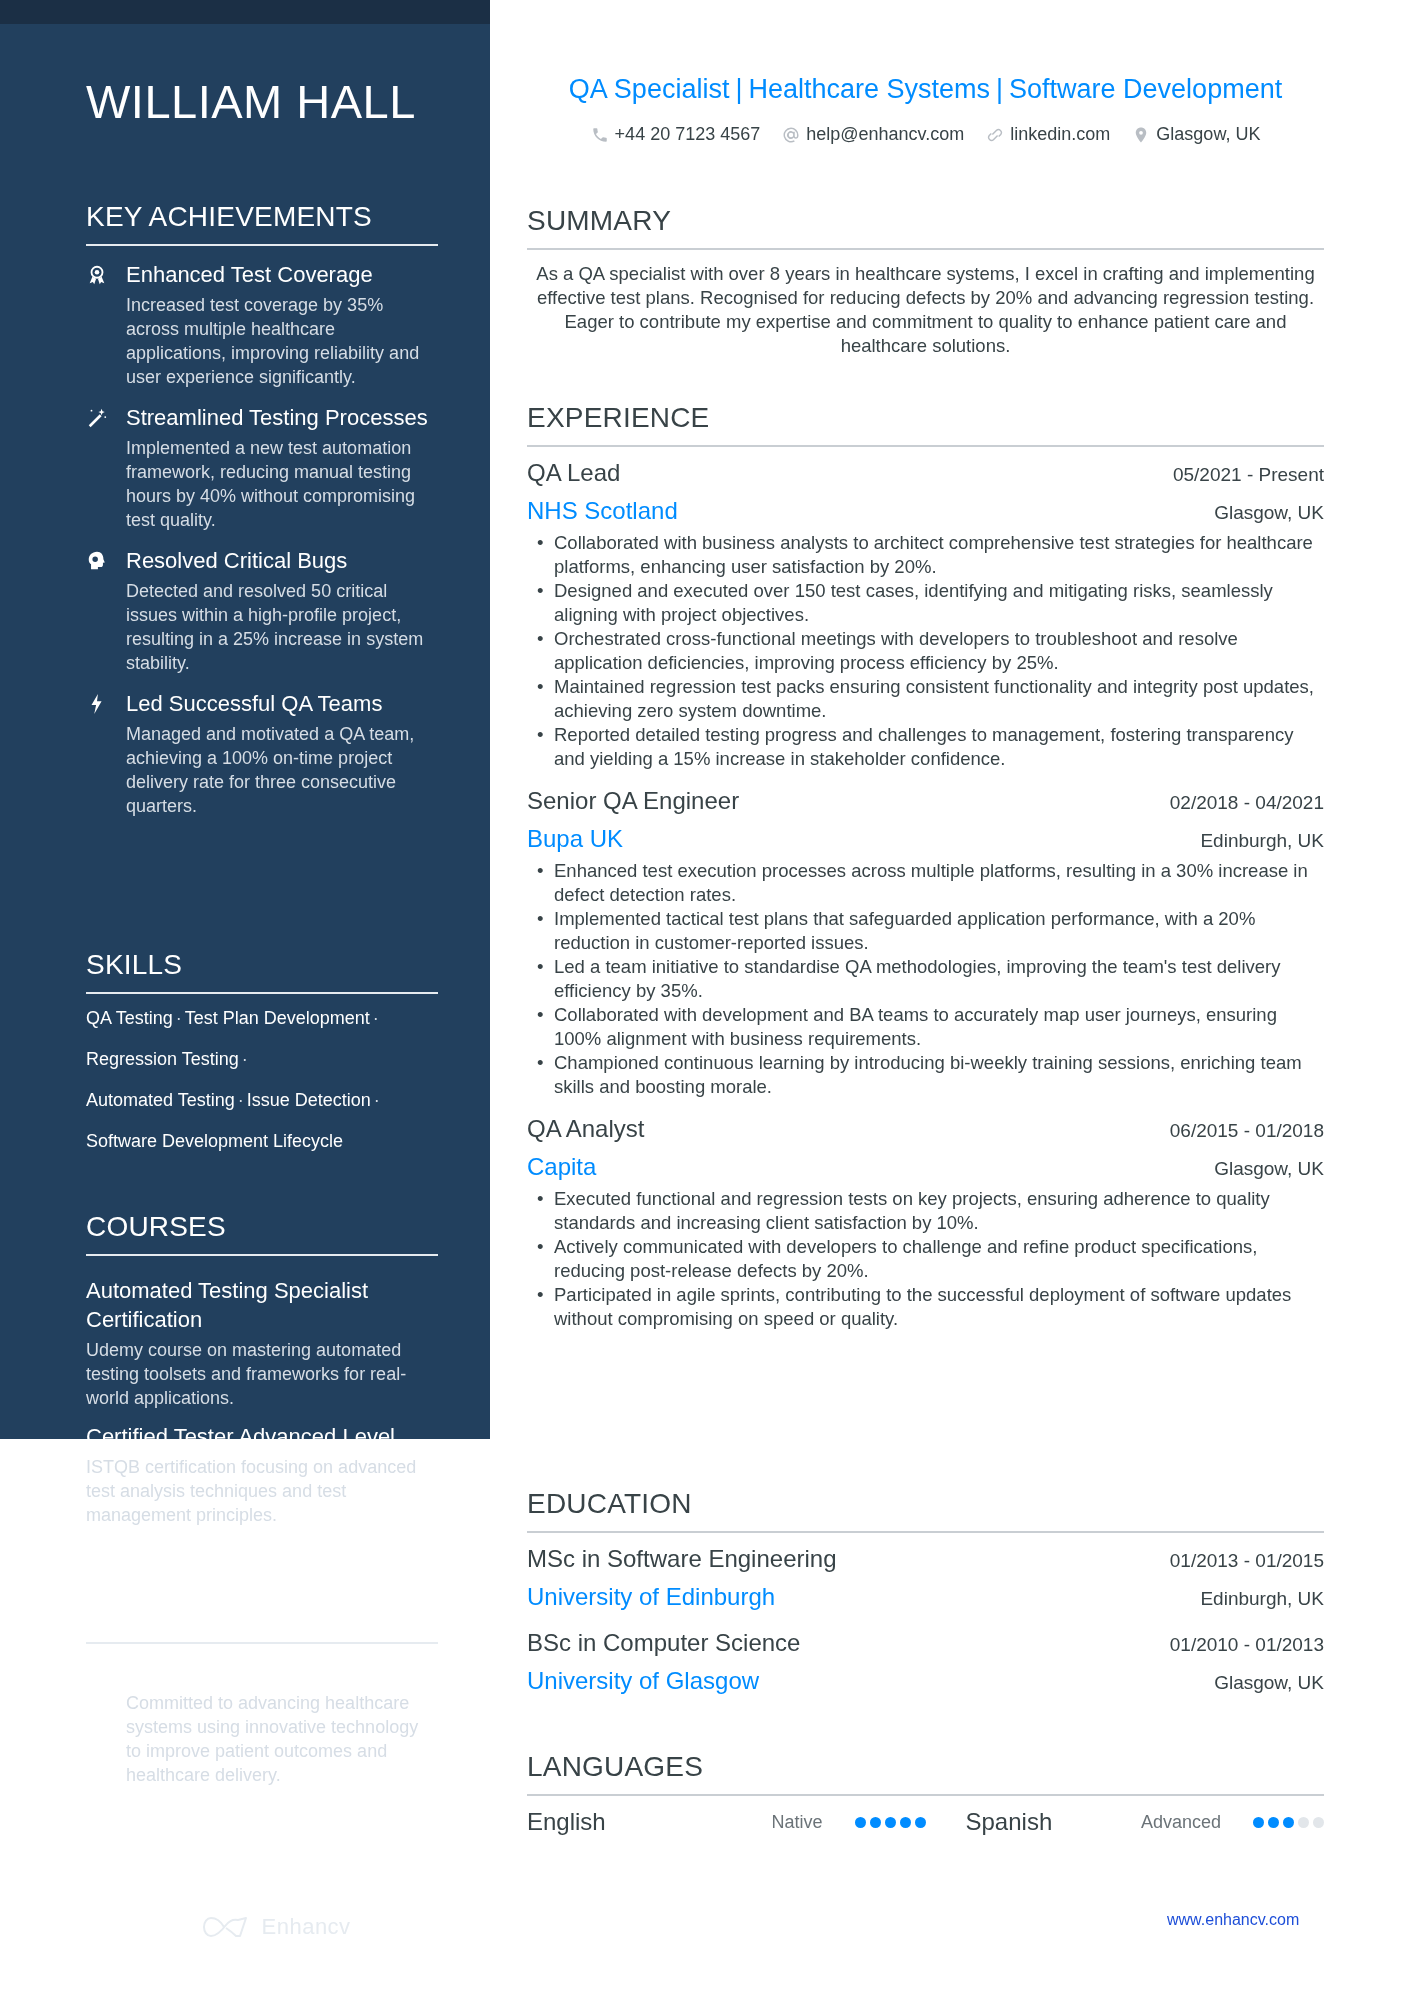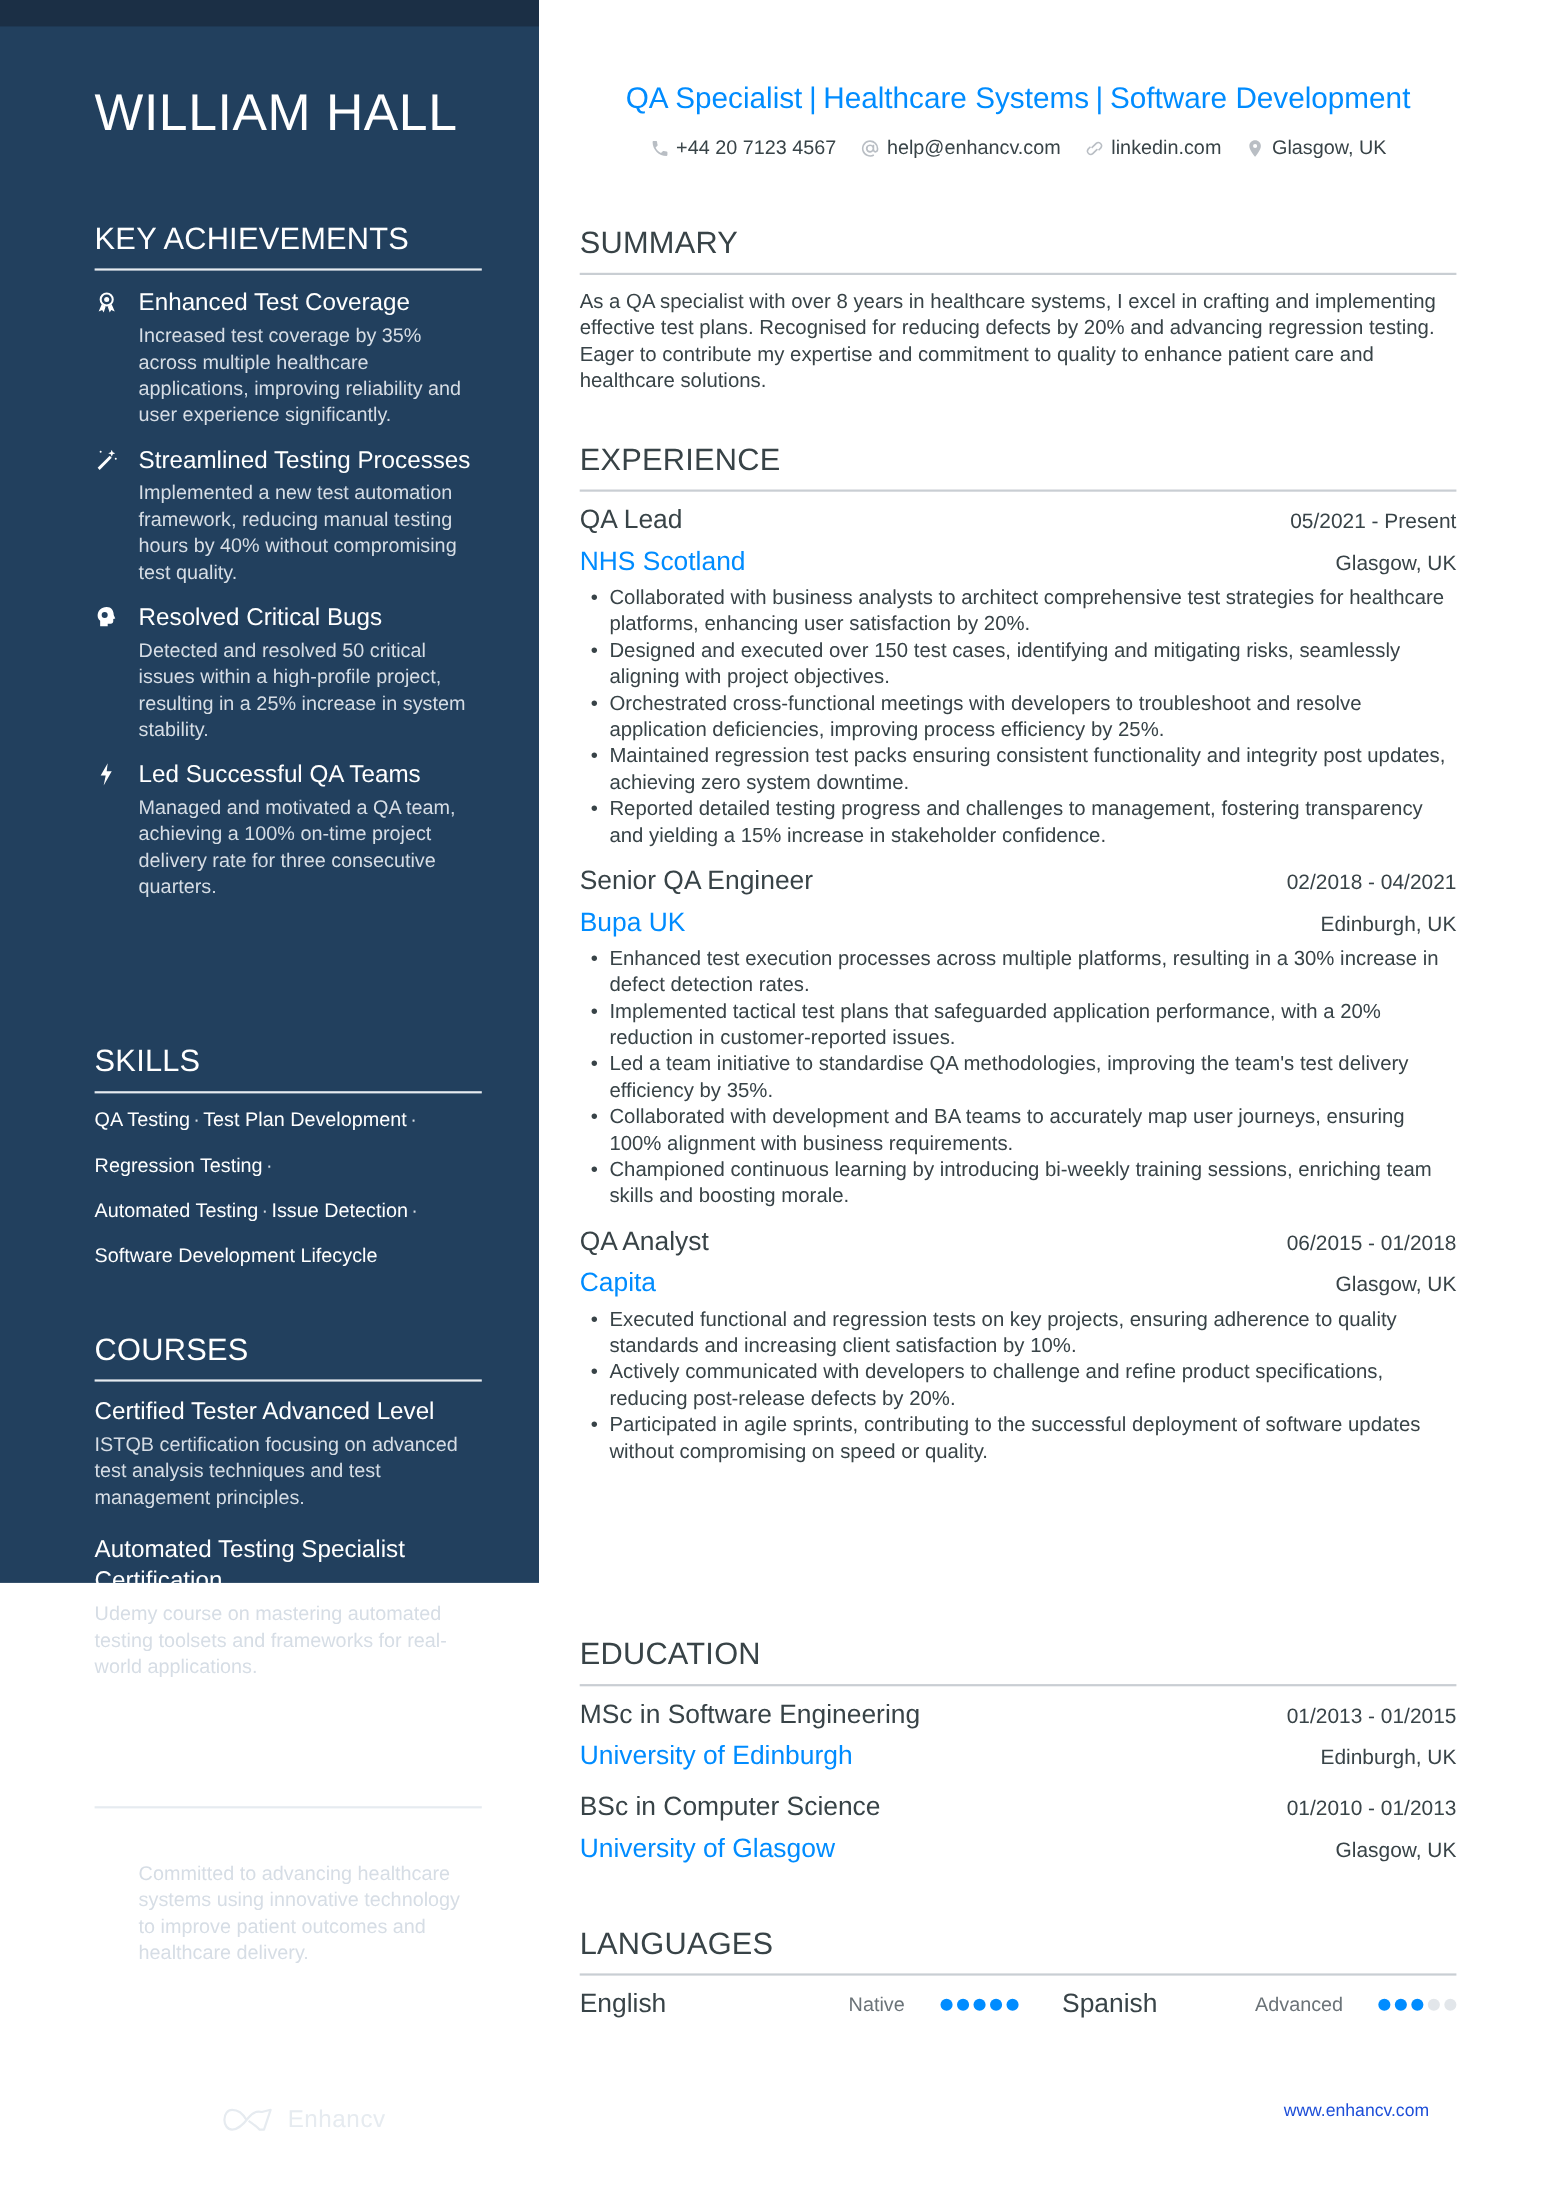--- a/index.html
+++ b/index.html
@@ -40,21 +40,21 @@
   .headline { position: absolute; top: 74px; left: 0; width: 797px; text-align: center; font-size: 27px; color: #008cff; white-space: nowrap; }
   .headline .sep { color: #008cff; padding: 0 6px; }
   .contacts { position: absolute; top: 124px; left: 0; width: 797px; display: flex; justify-content: center; gap: 22px; font-size: 18px; color: #384347; white-space: nowrap; }
   .contacts .c { display: flex; align-items: center; gap: 6px; }
   .contacts svg { width: 18px; height: 18px; fill: #b9bec4; }
 
   .sec { position: absolute; left: 0; width: 797px; }
   .sec-title { font-size: 28px; color: #384347; line-height: 34px; letter-spacing: 0.2px; }
   .sec-rule { height: 2px; background: #c9ced3; margin-top: 10px; }
 
-  .summary { font-size: 18.5px; line-height: 24px; color: #384347; margin-top: 12px; }
+  .summary { font-size: 18.5px; line-height: 24px; color: #384347; margin-top: 12px; text-align: center; }
 
   .job { margin-top: 10px; }
   .job .r1, .job .r2 { display: flex; justify-content: space-between; align-items: baseline; }
   .job .role { font-size: 24px; color: #384347; line-height: 32px; }
   .job .date { font-size: 19px; color: #384347; }
   .job .comp { font-size: 24px; color: #008cff; line-height: 32px; margin-top: 6px; }
   .job .loc { font-size: 19px; color: #384347; }
   .bullets { list-style: none; margin-top: 4px; }
   .bullets li { position: relative; padding-left: 27px; font-size: 18.5px; line-height: 24px; color: #384347; }
   .bullets li::before { content: "•"; position: absolute; left: 10px; top: 0; color: #384347; }
@@ -151,27 +151,27 @@
         </div>
         <div class="row">
           <span>Software Development Lifecycle</span>
         </div>
       </div>
     </section>
 
     <section class="sb-section" style="top:1210px">
       <div class="sb-title">COURSES</div>
       <div class="sb-rule"></div>
+      <div class="course" style="margin-top:20px">
+        <div class="t">Automated Testing Specialist Certification</div>
+        <div class="d">Udemy course on mastering automated testing toolsets and frameworks for real-world applications.</div>
+      </div>
       <div class="course">
         <div class="t">Certified Tester Advanced Level</div>
         <div class="d">ISTQB certification focusing on advanced test analysis techniques and test management principles.</div>
-      </div>
-      <div class="course" style="margin-top:20px">
-        <div class="t">Automated Testing Specialist Certification</div>
-        <div class="d">Udemy course on mastering automated testing toolsets and frameworks for real-world applications.</div>
       </div>
     </section>
 
     <section class="sb-section" style="top:1598px">
       <div class="sb-title">PASSIONS</div>
       <div class="sb-rule"></div>
       <div class="ach">
         <span class="ico">
           <svg viewBox="0 0 24 24">
               <path d="M12 21 L3.5 12.5 C1 10 1.5 5.5 5 4.5 C7.5 3.8 10 5 12 7.5 C14 5 16.5 3.8 19 4.5 C22.5 5.5 23 10 20.5 12.5 Z"></path>

